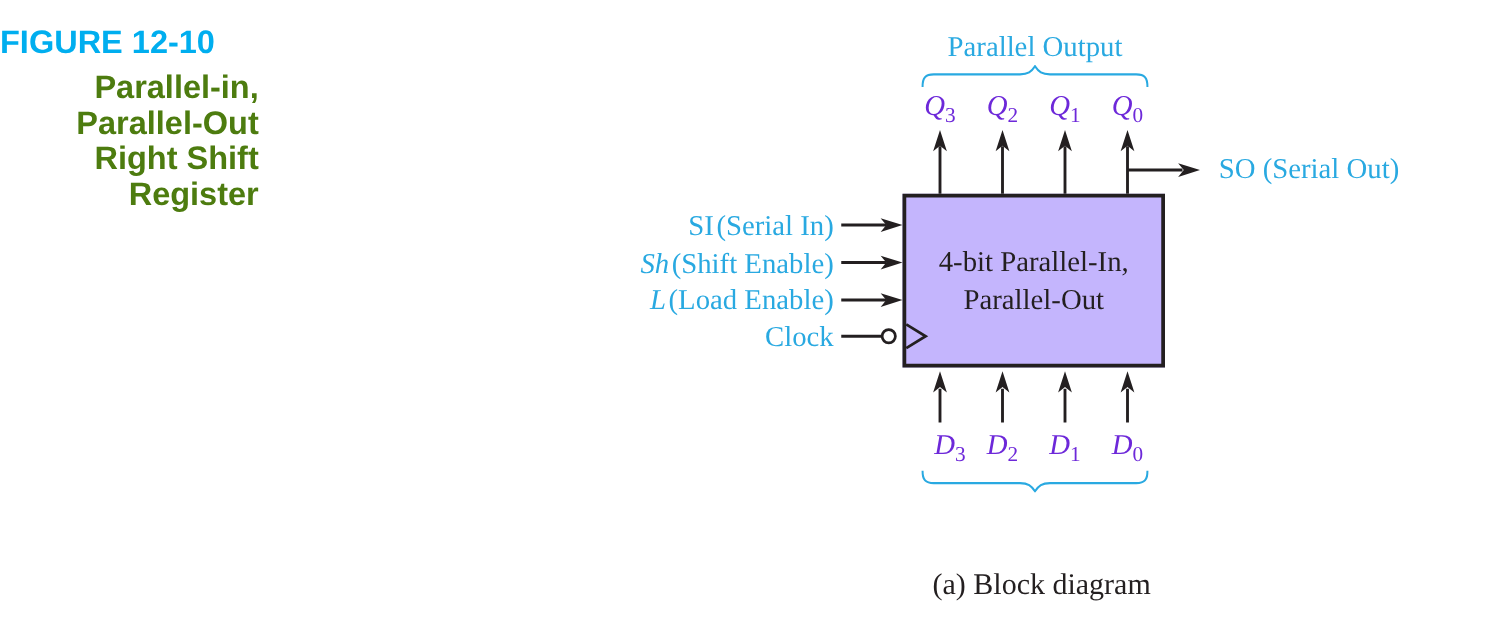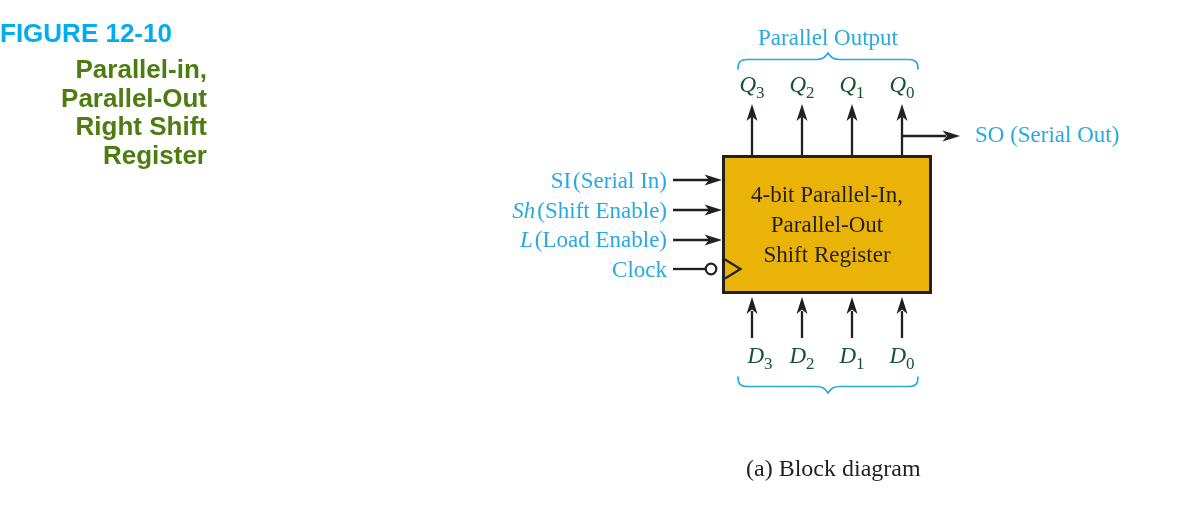--- a/index.html
+++ b/index.html
@@ -23,27 +23,27 @@
   .so-label{left:975px;top:121px;}
   .caption{left:746px;top:454px;font-size:24px;line-height:28px;color:#231F20;}
 
   .pinlbl{position:absolute;right:531px;text-align:right;font-size:23px;line-height:27px;
           color:#29A9E1;white-space:nowrap;}
   .pinlbl .rest{margin-left:2px;margin-top:40px;}
   .pinlbl .rest:empty{margin-left:0;}
   .it{font-style:italic;}
 
   .buslbl{position:absolute;top:71px;width:48px;text-align:center;font-size:23px;
-          line-height:27px;color:#14532d;}
+          line-height:27px;color:#6d28d9;}
   .buslbl.bottom{top:342px;}
   .buslbl i{font-style:italic;}
   .buslbl sub{font-size:17px;line-height:0;}
 
   .block{position:absolute;left:722px;top:155px;width:210px;height:139px;
-         box-sizing:border-box;border:3px solid #231F20;background:#eab308;
+         box-sizing:border-box;border:3px solid #231F20;background:#c4b5fd;
          display:flex;flex-direction:column;justify-content:center;align-items:center;
          font-size:23px;line-height:30px;text-align:center;color:#231F20;}
 
   .brace{position:absolute;left:737px;width:182px;height:18px;}
   .brace.top{top:52px;}
   .brace.bottom{top:376px;}
 
   .wires{position:absolute;left:0;top:0;width:1198px;height:509px;pointer-events:none;}
 </style>
 </head>
@@ -55,21 +55,20 @@
   <div class="fig-title">
     <div>Parallel-in,</div>
     <div>Parallel-Out</div>
     <div>Right Shift</div>
     <div>Register</div>
   </div>
 
   <div class="block">
     <div>4-bit Parallel-In,</div>
     <div>Parallel-Out</div>
-    <div>Shift Register</div>
   </div>
 
   <svg class="wires" viewBox="0 0 1198 509">
     <g stroke="#231F20" stroke-width="2.3" fill="#231F20">
 
       <g>
         <line x1="752" y1="155" x2="752" y2="117"></line>
           <path stroke="none" d="M752,104 L746.5,121 L752,116.5 L757.5,121 Z"></path>
       </g>
       <g>

